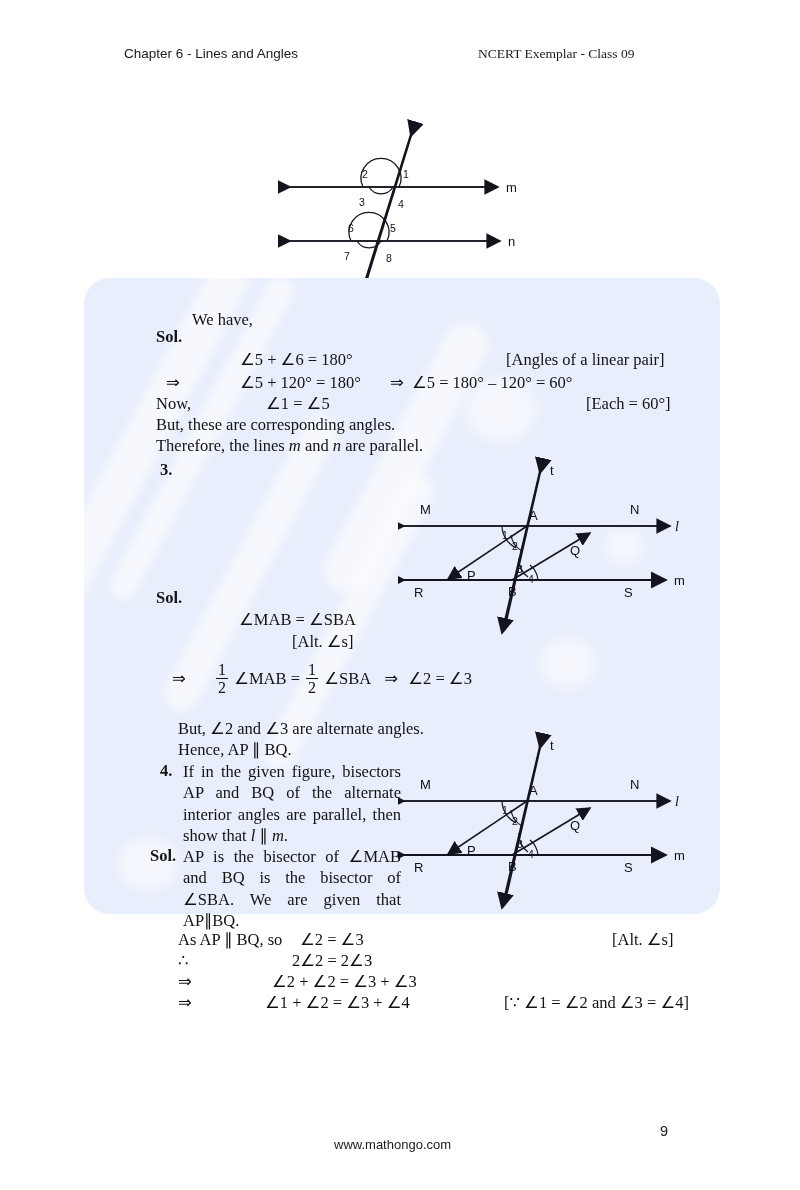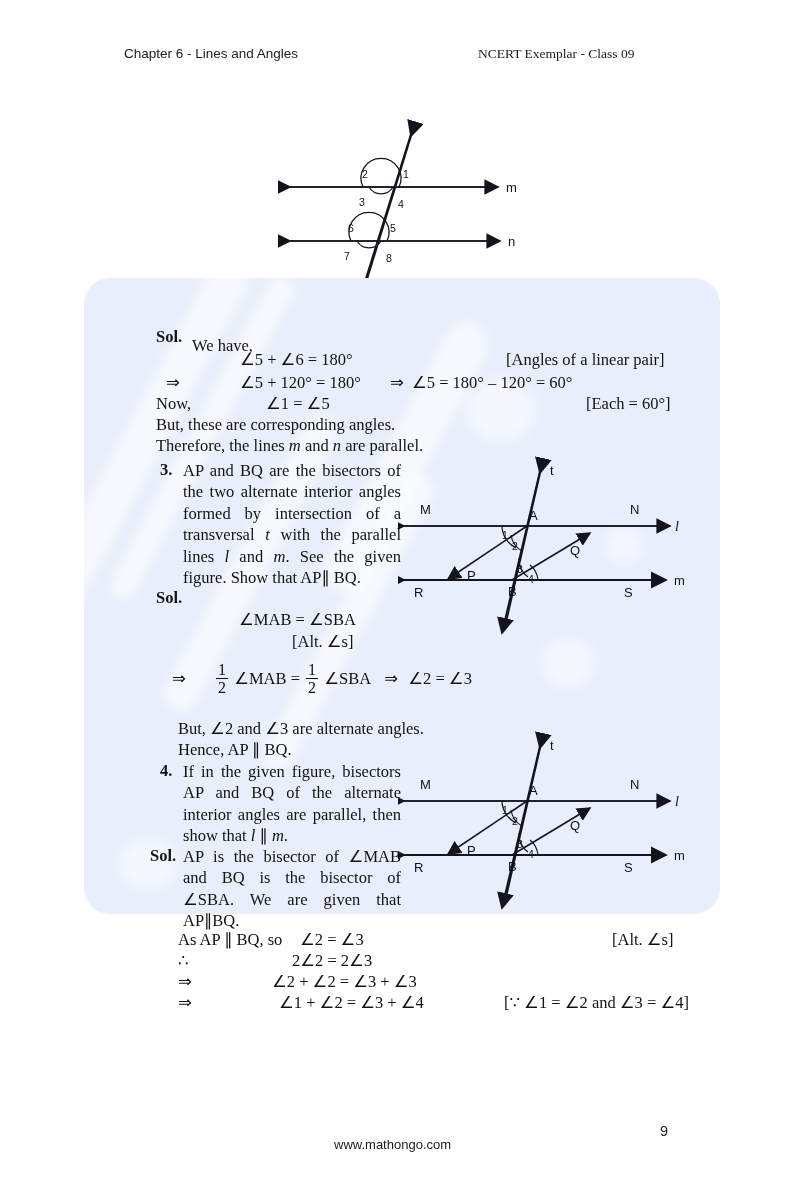--- a/index.html
+++ b/index.html
@@ -314,40 +314,39 @@
     <text class="fignum" x="104" y="84">1</text>
     <text class="fignum" x="114" y="95">2</text>
     <text class="fignum" x="119" y="118">3</text>
     <text class="fignum" x="130" y="128">4</text>
   </svg>
 </div>
 
 <div class="body-text">
 
   <div class="ln b" style="left:156px; top:327px;">Sol.</div>
-  <div class="ln" style="left:192px; top:336px;">We have,</div>
+  <div class="ln" style="left:192px; top:310px;">We have,</div>
 
   <div class="ln" style="left:240px; top:350px;">∠5 + ∠6 =  180°</div>
   <div class="ln" style="left:506px; top:350px;">[Angles of a linear pair]</div>
 
   <div class="ln" style="left:166px; top:373px;">⇒</div>
   <div class="ln" style="left:240px; top:373px;">∠5 + 120° =  180°</div>
   <div class="ln" style="left:390px; top:373px;">⇒</div>
   <div class="ln" style="left:412px; top:373px;">∠5 = 180° – 120° = 60°</div>
 
   <div class="ln" style="left:156px; top:394px;">Now,</div>
   <div class="ln" style="left:266px; top:394px;">∠1 =  ∠5</div>
   <div class="ln" style="left:586px; top:394px;">[Each = 60°]</div>
 
   <div class="ln" style="left:156px; top:436px;"><span>Therefore, the lines </span><span class="it">m</span><span> and </span><span class="it">n</span><span> are parallel.</span></div>
 
   <div class="ln" style="left:156px; top:415px;">But, these are corresponding angles.</div>
 
   <div class="qnum" style="left:160px; top:460px;">3.</div>
-  <div class="qpara" style="left:183px; top:460px;">AP and BQ are the bisectors of the two alternate interior angles formed by intersection of a transversal <i>t</i> with the parallel lines <i>l</i> and <i>m</i>. See the given figure. Show that AP∥ BQ.</div>
 
   <div class="sollab" style="left:156px; top:588px;">Sol.</div>
   <div class="ln" style="left:239px; top:610px;">∠MAB = ∠SBA</div>
   <div class="ln" style="left:292px; top:632px;">[Alt. ∠s]</div>
 
   <div class="tblock" style="left:172px; top:669px;">⇒</div>
   <div class="tblock" style="left:214px; top:663px;">
     <span class="frac">
       <span class="num">1</span>
       <span class="bar"></span>
@@ -377,19 +376,19 @@
   <div class="ln" style="left:300px; top:930px;">∠2 = ∠3</div>
   <div class="ln" style="left:612px; top:930px;">[Alt. ∠s]</div>
 
   <div class="ln" style="left:178px; top:951px;">∴</div>
   <div class="ln" style="left:292px; top:951px;">2∠2 = 2∠3</div>
 
   <div class="ln" style="left:178px; top:972px;">⇒</div>
   <div class="ln" style="left:272px; top:972px;">∠2 + ∠2 = ∠3 + ∠3</div>
 
   <div class="ln" style="left:178px; top:993px;">⇒</div>
-  <div class="ln" style="left:279px; top:993px;text-align:center;">∠1 + ∠2 = ∠3 + ∠4</div>
+  <div class="ln" style="left:265px; top:993px;text-align:center;">∠1 + ∠2 = ∠3 + ∠4</div>
   <div class="ln" style="left:504px; top:993px;">[∵ ∠1 = ∠2 and ∠3 = ∠4]</div>
 
 </div>
 
 <div class="footer-url">www.mathongo.com</div>
 <div class="footer-page">9</div>
 
 </body></html>

